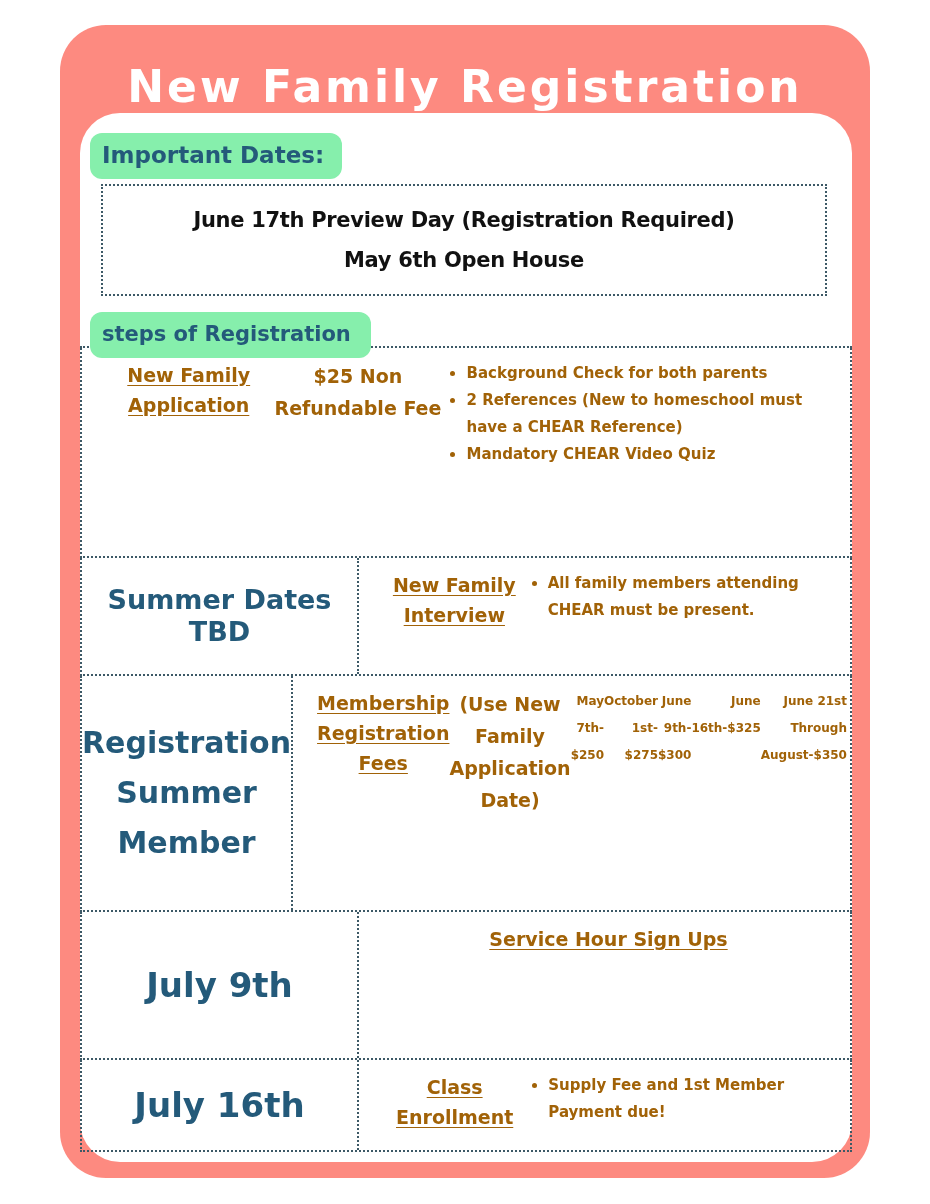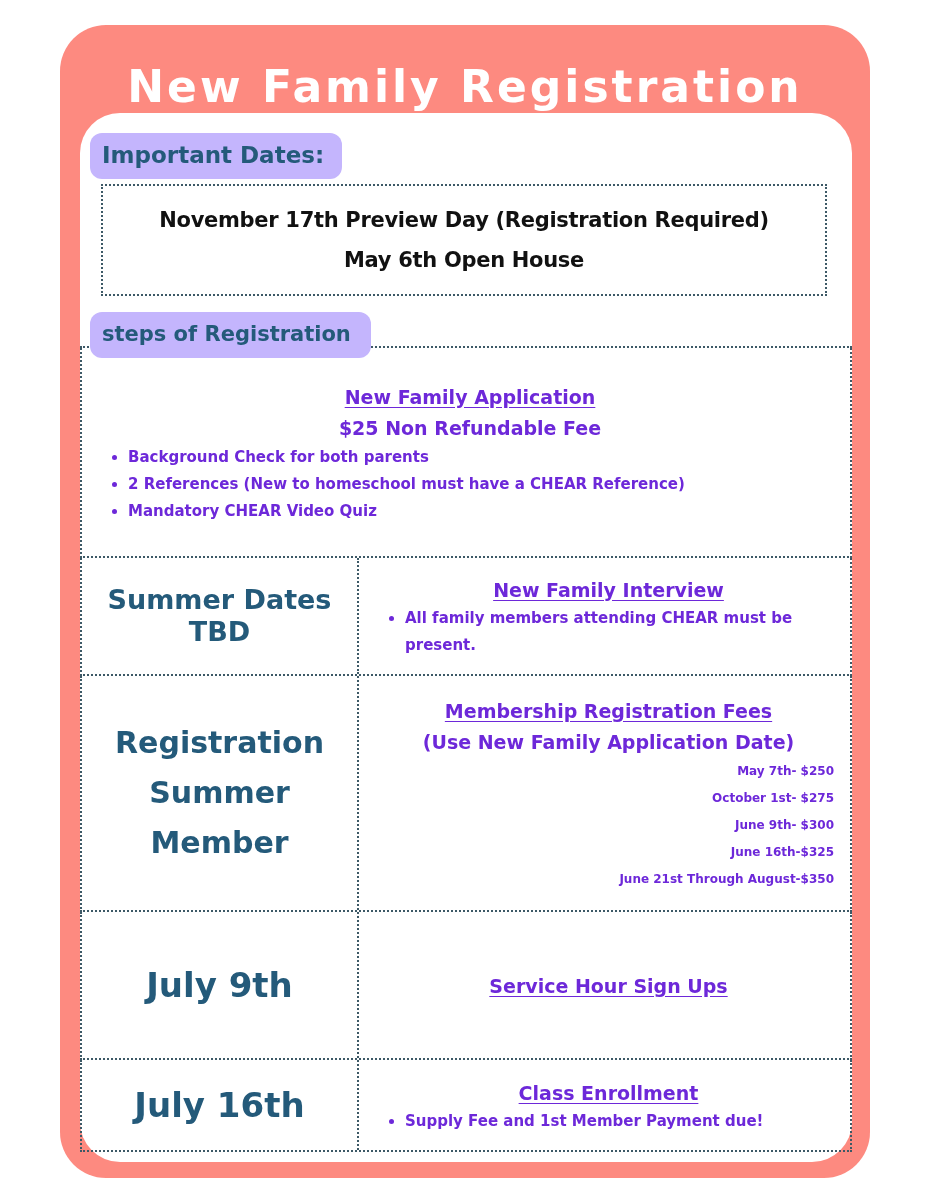--- a/index.html
+++ b/index.html
@@ -14,21 +14,21 @@
     .title {
       position:absolute; left:0; top:40px; width:810px; text-align:center;
       color:#ffffff; font-family:"DejaVu Sans", sans-serif; font-weight:bold;
       font-size:44px; letter-spacing:3px; line-height:1;
     }
     .panel {
       position:absolute; left:80px; top:113px; width:772px; height:1049px;
       background:#ffffff; border-radius:40px;
     }
     .pill {
-      position:absolute; background:#c4b5fd; border-radius:12px;
+      position:absolute; background:#86efac; border-radius:12px;
       color:#245a7a; font-family:"DejaVu Sans", sans-serif; font-weight:bold;
       font-size:23px; padding:0 12px; line-height:44px; height:46px; z-index:2;
     }
     .pill-dates { left:90px; top:133px; width:228px; }
     .pill-steps { left:90px; top:312px; width:257px; font-size:21px; }
     .dates-box {
       position:absolute; left:101px; top:184px; width:726px; height:112px;
       border:2px dotted #3d5966; box-sizing:border-box;
       display:flex; flex-direction:column; justify-content:center; align-items:center;
     }
@@ -44,22 +44,22 @@
       display:flex; border-bottom:2px dotted #3d5966; box-sizing:border-box;
       border-left:2px dotted #3d5966; border-right:2px dotted #3d5966;
     }
     .left {
       width:277px; border-right:2px dotted #3d5966; box-sizing:border-box;
       display:flex; align-items:center; justify-content:center; text-align:center;
       color:#245a7a; font-family:"DejaVu Sans", sans-serif; font-weight:bold;
     }
     .right {
       flex:1; padding:12px 16px 10px 24px; box-sizing:border-box;
-      display:flex; flex-direction:column; justify-content:center;
-      font-family:"DejaVu Sans", sans-serif; font-weight:bold; color:#6d28d9;
+      display:flex; flex-direction:row; justify-content:center;
+      font-family:"DejaVu Sans", sans-serif; font-weight:bold; color:#a16207;
     }
     .heading {
       text-align:center; text-decoration:underline; font-size:19px; line-height:30px;
       text-underline-offset:3px;
     }
     .sub { text-align:center; font-size:19px; line-height:32px; }
     .fee { text-align:right; font-size:12px; line-height:27px; }
     ul { margin:0; padding:0 0 0 22px; }
     li { font-size:15px; line-height:27px; }
     .r1 { height:210px; }
@@ -74,21 +74,21 @@
 </head>
 <body>
 
 <div class="card">
   <div class="title">New Family Registration</div>
 </div>
 <div class="panel"></div>
 
 <div class="pill pill-dates">Important Dates:</div>
 <div class="dates-box">
-  <div class="line">November 17th Preview Day (Registration Required)</div>
+  <div class="line">June 17th Preview Day (Registration Required)</div>
   <div class="line">May 6th Open House</div>
 </div>
 
 <div class="pill pill-steps">steps of Registration</div>
 
 <div class="steps">
 
   <div class="row r1">
     <div class="right">
       <div class="heading">New Family Application</div>

